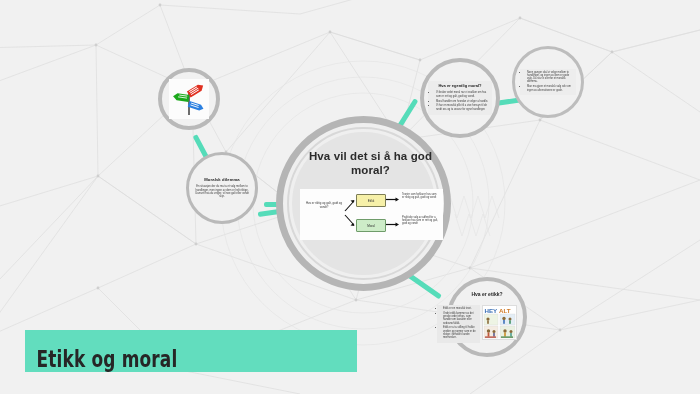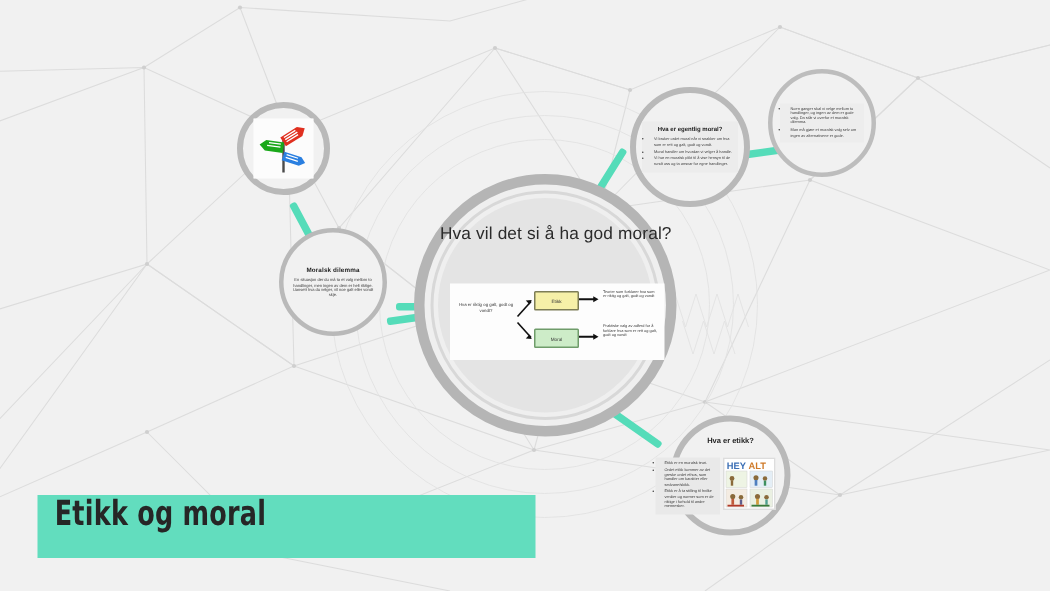--- a/index.html
+++ b/index.html
@@ -26,21 +26,21 @@
   #central .ring2{
     position:absolute;left:4px;top:4px;right:4px;bottom:4px;
     border-radius:50%;border:2px solid #d8d8d8;
   }
   #central .disc{
     position:absolute;left:9px;top:9px;right:9px;bottom:9px;
     border-radius:50%;background:#e4e4e4;
   }
   #central-title{
     position:absolute;left:8px;top:26px;width:159px;
-    text-align:center;font-weight:normal;color:#2b2b2b;
+    text-align:center;font-weight:bold;color:#2b2b2b;
     font-size:11.5px;line-height:14px;letter-spacing:.1px;z-index:4;
   }
   #central-diagram{
     position:absolute;left:17px;top:66px;width:143px;height:51px;
     background:#fdfdfd;z-index:4;
   }
   .dg-q{position:absolute;left:4px;top:13px;width:40px;font-size:2.9px;
         line-height:3.6px;color:#3a3a3a;text-align:center;}
   .dg-box{position:absolute;width:28px;height:11px;border:.6px solid #7d7d56;
           display:flex;align-items:center;justify-content:center;
@@ -84,21 +84,21 @@
   #n-etikk li{font-size:2.6px;line-height:3.3px;color:#3a3a3a;margin-bottom:1.4px;}
   #n-etikk .comic{width:33px;height:33px;background:#fff;border:.5px solid #ddd;
                   position:relative;overflow:hidden;flex:none;}
 
   
   .conn{position:absolute;height:4.5px;border-radius:2px;background:#55dcb9;
         transform-origin:0 50%;}
 
   
   #banner{position:absolute;left:25px;top:330px;width:332px;height:42px;
-          background:#62ddbe;display:flex;align-items:flex-start;}
+          background:#62ddbe;display:flex;align-items:flex-end;}
   #banner-text{padding-left:14px;font-family:"DejaVu Sans Condensed","Liberation Sans Narrow","Liberation Sans",sans-serif;
           font-weight:bold;font-size:23px;color:#262626;letter-spacing:.2px;
           transform:scaleX(.82);transform-origin:left center;}
 </style>
 </head>
 <body>
 
 <svg id="canvas" class="layer" viewBox="0 0 700 394" preserveAspectRatio="none">
   <rect x="0" y="0" width="700" height="394" fill="#f1f1f1"></rect>
   <g stroke="#dcdcdc" stroke-width="0.7" fill="none">

